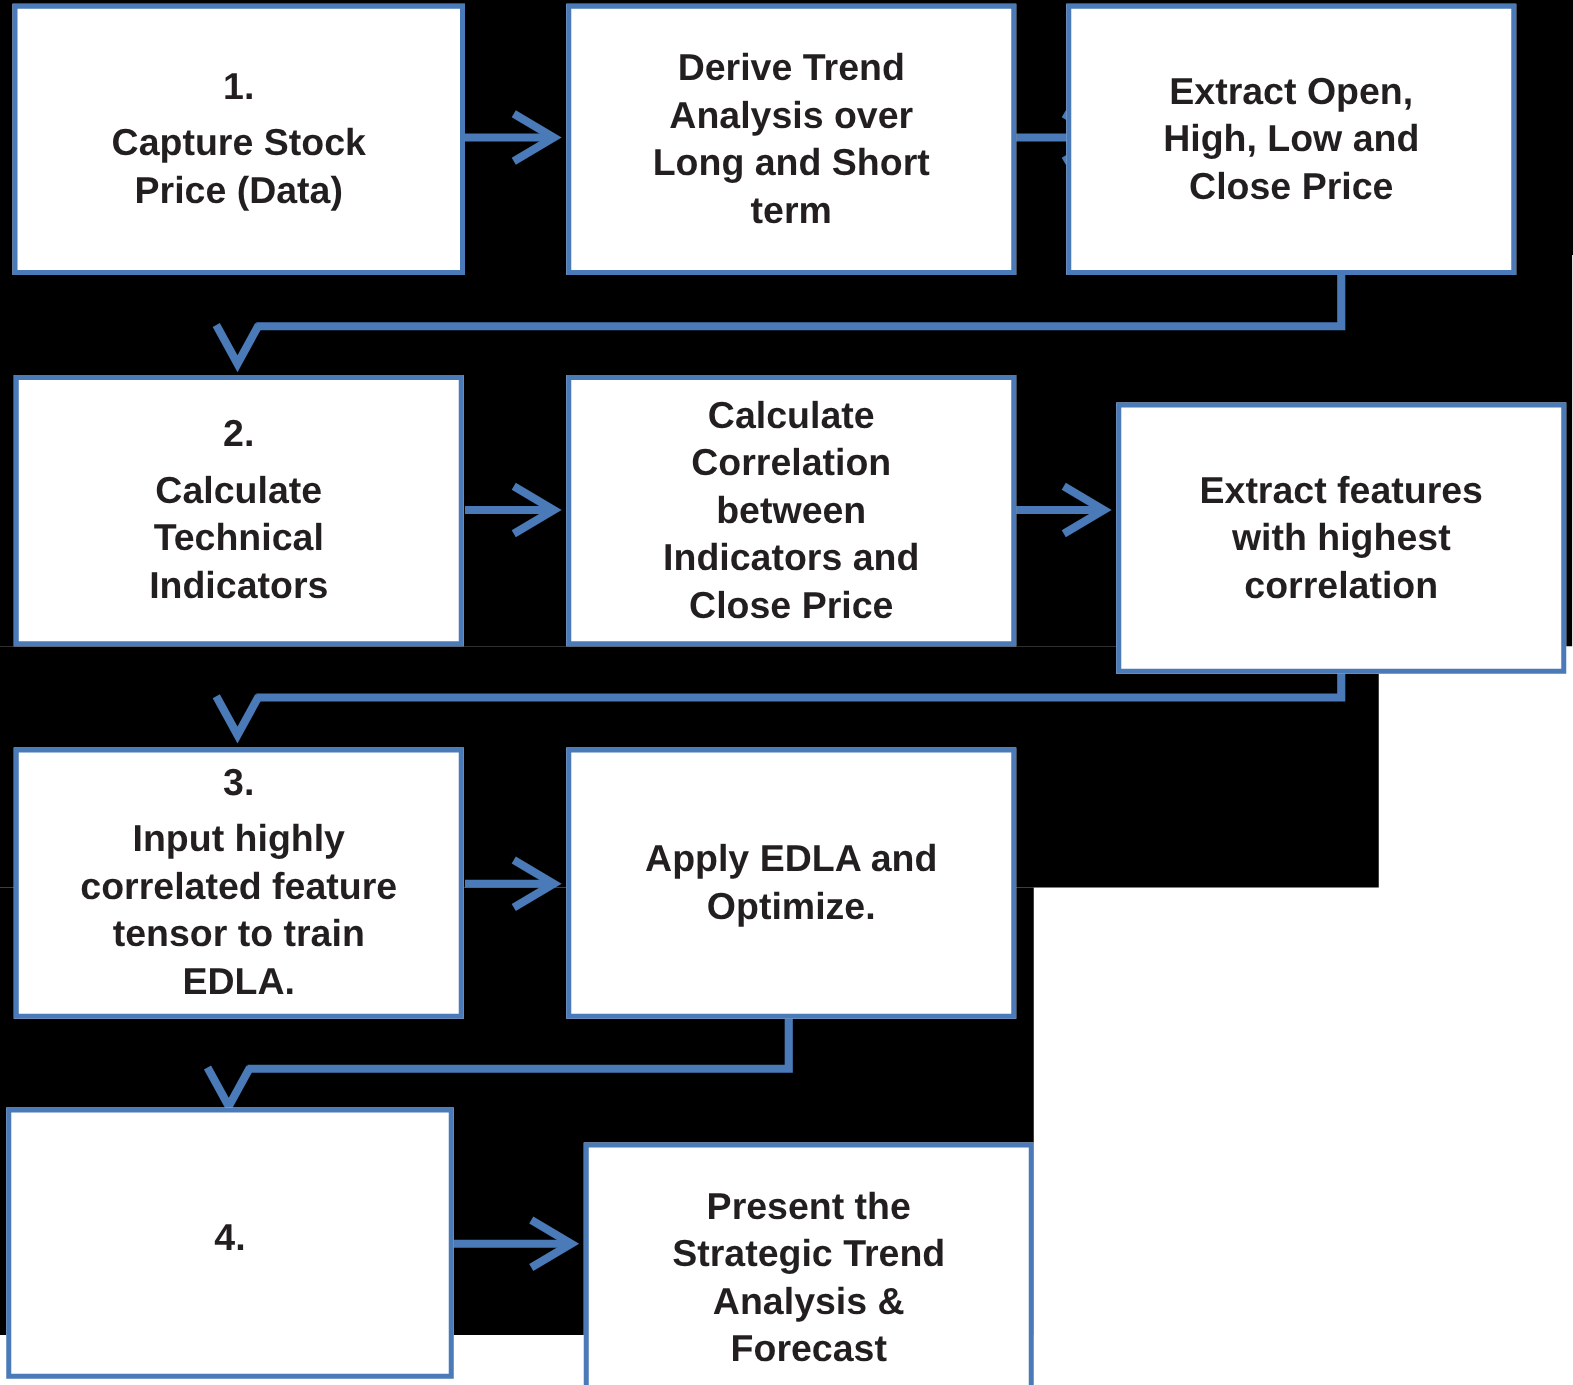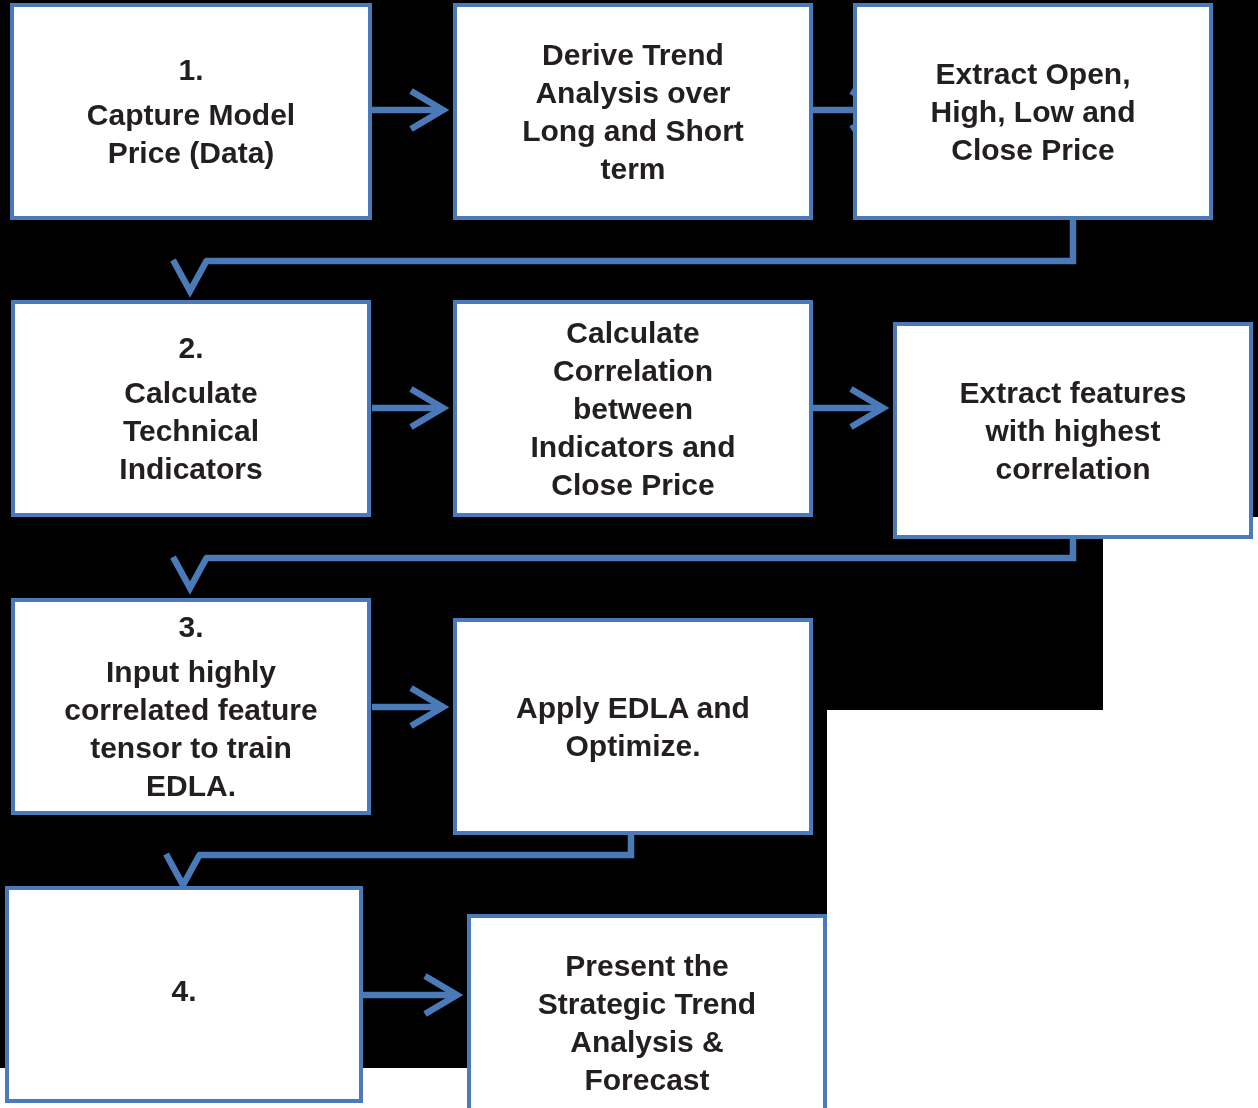--- a/index.html
+++ b/index.html
@@ -57,21 +57,21 @@
   .node .step-number { margin-bottom: 7px; }
   .node .node-text   { white-space: pre-line; }
 
   .n-step1     { left: 10px;  top: 3px;   width: 362px; }
   .n-derive    { left: 453px; top: 3px; }
   .n-ohlc      { left: 853px; top: 3px; }
   .n-step2     { left: 11px;  top: 300px; }
   .n-corr      { left: 453px; top: 300px; }
   .n-features  { left: 893px; top: 300px; margin-top: 22px; }
   .n-step3     { left: 11px;  top: 598px; }
-  .n-apply     { left: 453px; top: 598px; margin-top: 20px; }
+  .n-apply     { left: 453px; top: 598px; }
   .n-step4     { left: 5px;   top: 886px; width: 358px; }
   .n-present   { left: 467px; top: 886px; margin-top: 28px; }
 </style>
 </head>
 <body>
 
 <div class="canvas" style="--bg: #000000; --page-bg: #ffffff; --box-fill: #ffffff; --line: #4a7ab8; --text: #231f20;">
 
   <div class="bg-block bg-top"></div>
   <div class="bg-block bg-mid"></div>
@@ -118,21 +118,21 @@
     </g>
 
     <g>
       <line x1="363" y1="995" x2="451" y2="995"></line>
       <polyline points="425,976 457,995 425,1014"></polyline>
     </g>
   </svg>
 
   <div class="node n-step1">
     <div class="step-number">1.</div>
-    <div class="node-text">Capture Model
+    <div class="node-text">Capture Stock
 Price (Data)</div>
   </div>
 
   <div class="node n-derive">
     <div class="node-text">Derive Trend
 Analysis over
 Long and Short
 term</div>
   </div>
 

